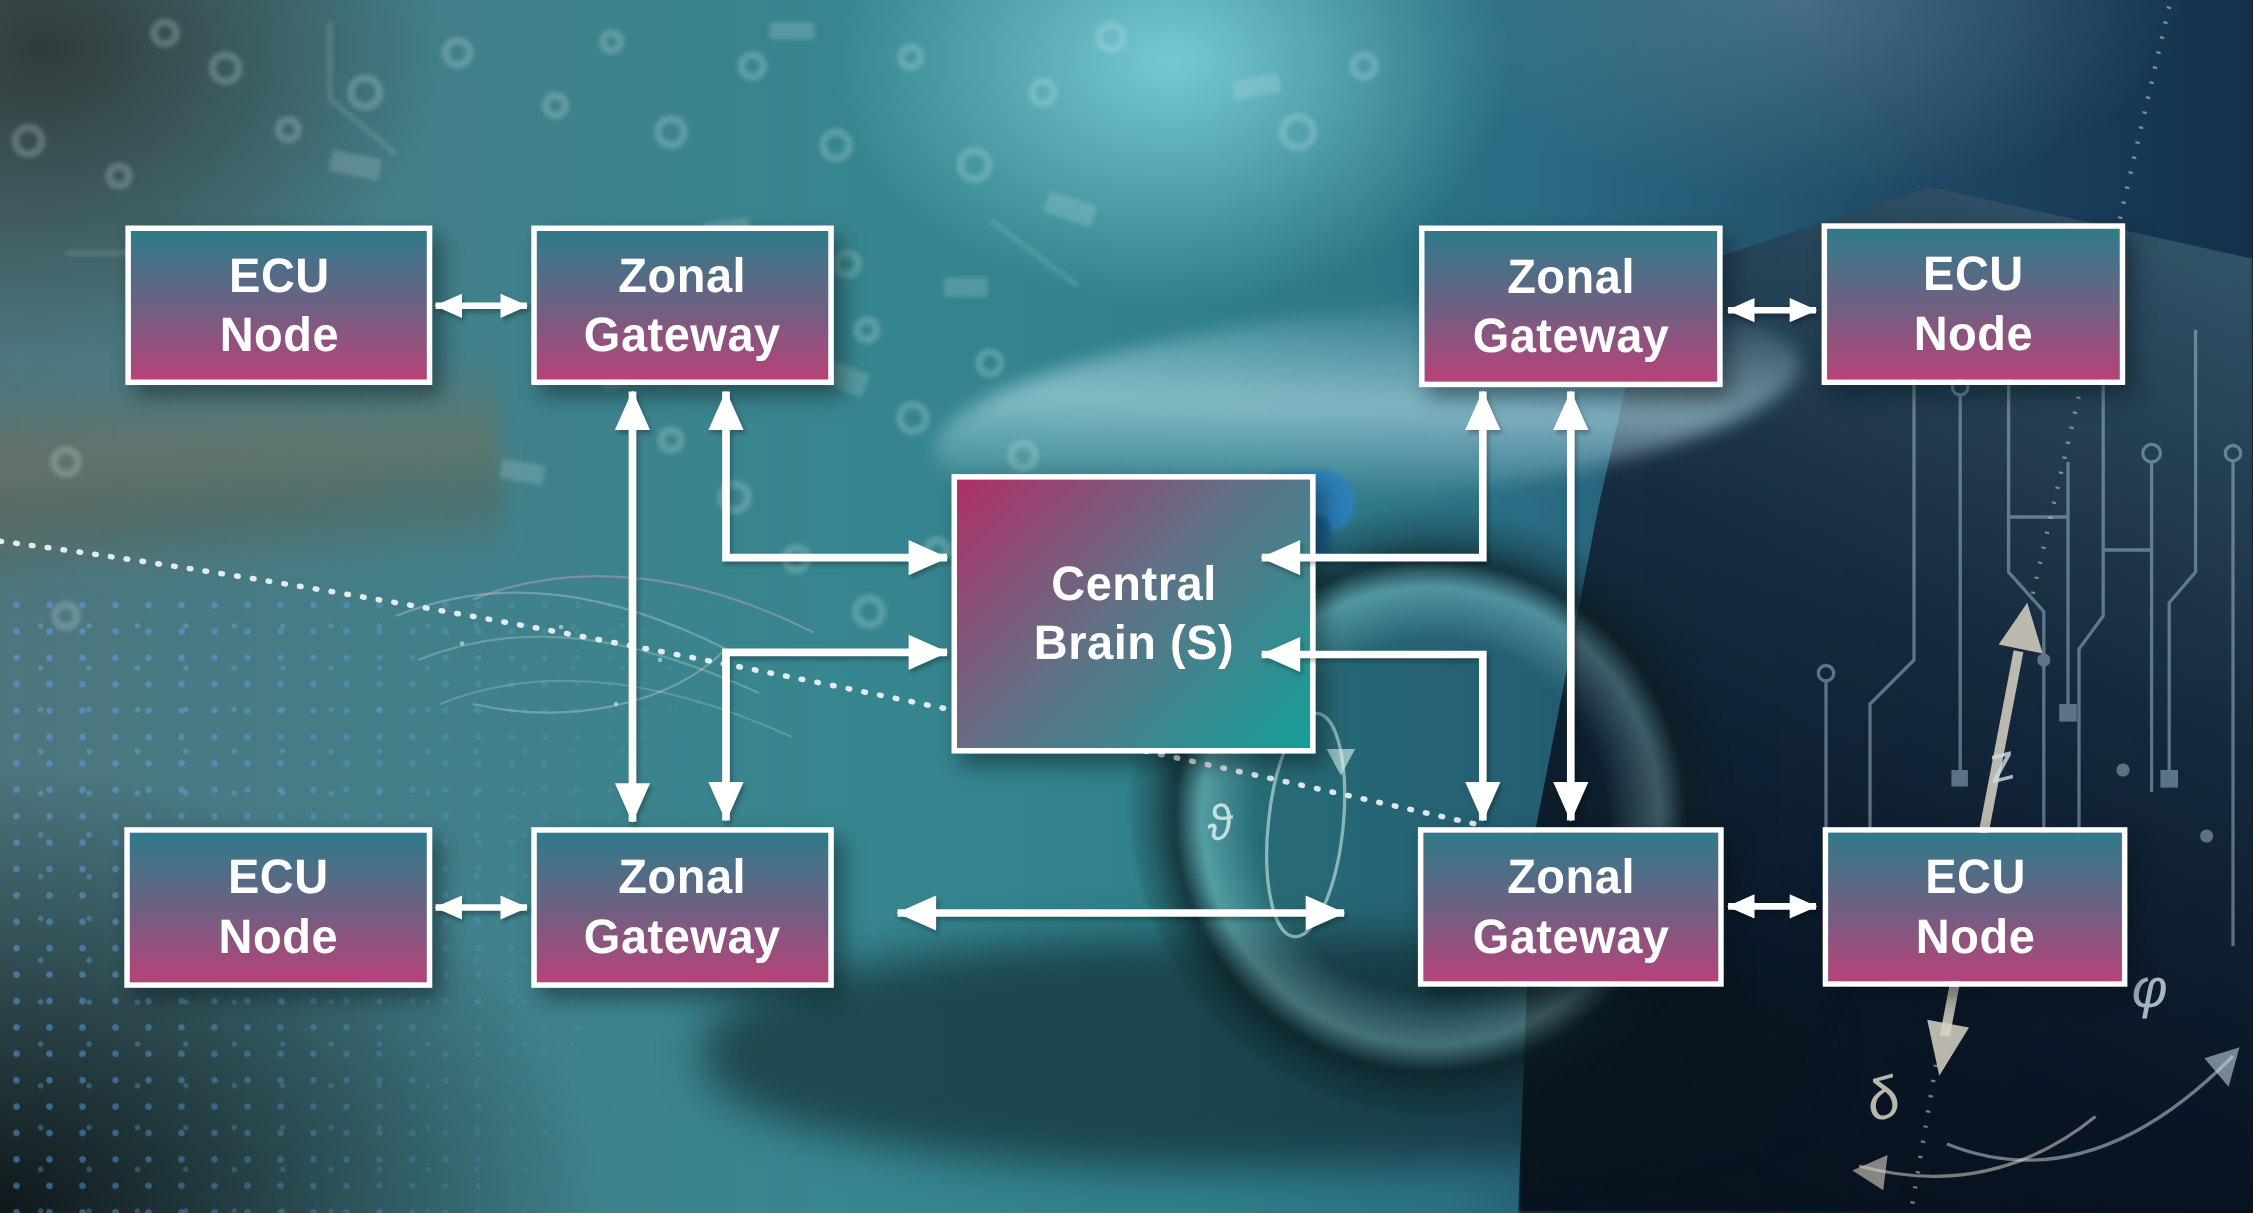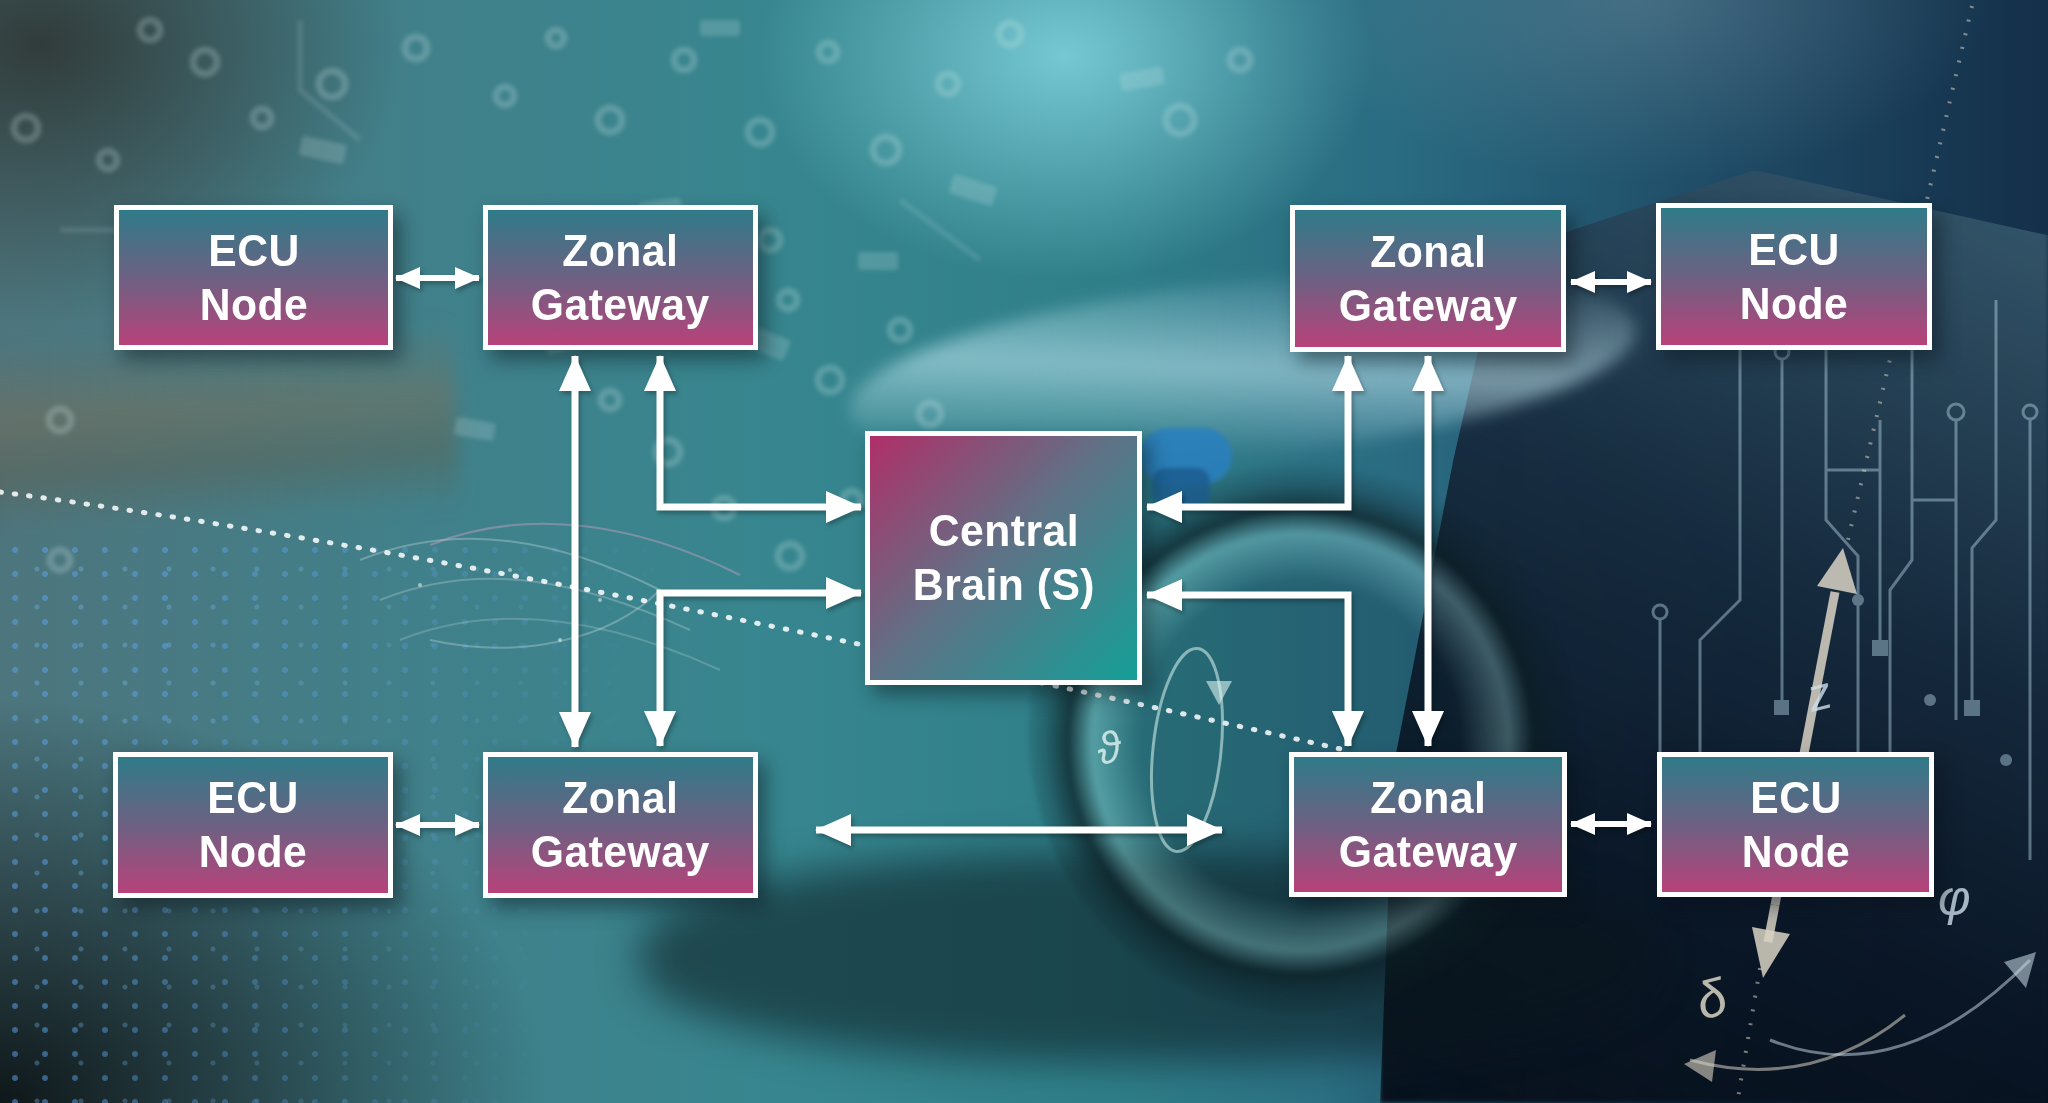--- a/index.html
+++ b/index.html
@@ -40,21 +40,21 @@
 
   .node{position:absolute;box-sizing:border-box;border:5px solid #fff;display:flex;align-items:center;justify-content:center;
     text-align:center;color:#fff;font-weight:700;box-shadow:8px 10px 18px rgba(8,18,24,.45);}
   .node .lines span{display:block;font-size:44px;line-height:1.22;letter-spacing:.5px;transform:scaleX(.97);}
   .grad-v{background:linear-gradient(180deg,#2F7B89 0%,#6f6082 52%,#B8427A 100%);}
   .grad-c{background:linear-gradient(135deg,#B02F68 0%,#5F7286 48%,#149F97 100%);}
   .ecu-tl{left:114px;top:205px;width:279px;height:145px;}
   .zg-tl {left:483px;top:205px;width:275px;height:145px;}
   .zg-tr {left:1290px;top:205px;width:276px;height:147px;}
   .ecu-tr{left:1656px;top:203px;width:276px;height:147px;}
-  .central{left:865px;top:431px;width:277px;height:254px;}
+  .central{left:865px;top:431px;width:331px;height:254px;}
   .ecu-bl{left:113px;top:752px;width:280px;height:146px;}
   .zg-bl {left:483px;top:752px;width:275px;height:146px;}
   .zg-br {left:1289px;top:752px;width:278px;height:145px;}
   .ecu-br{left:1657px;top:752px;width:277px;height:145px;}
 </style>
 </head>
 <body>
 
 <div id="stage">
 

